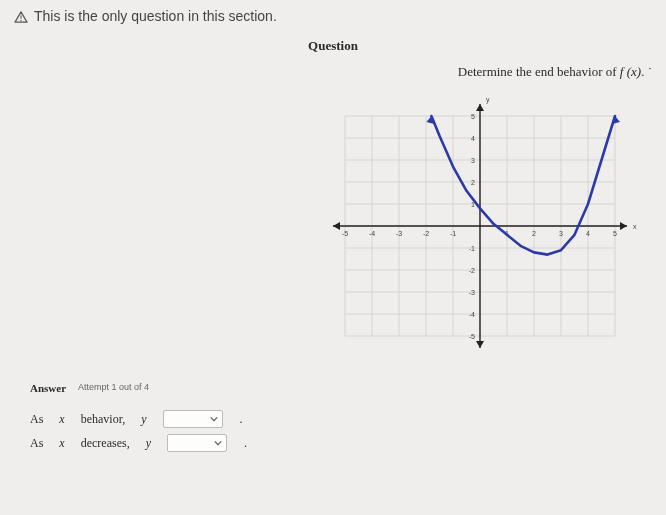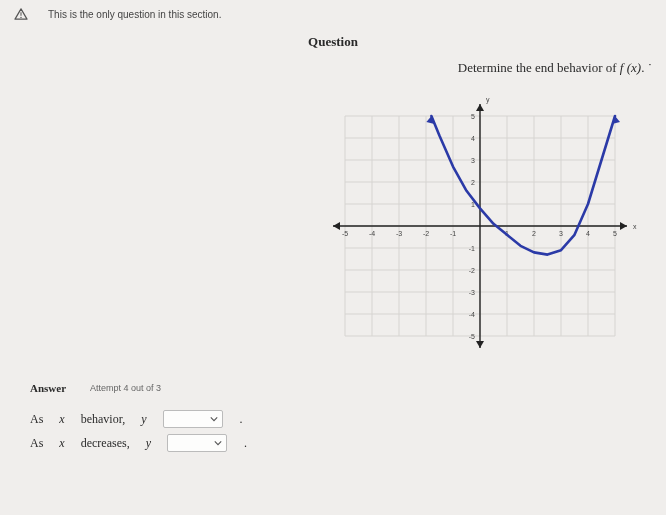--- a/index.html
+++ b/index.html
@@ -9,23 +9,23 @@
     background: #f0eeec;
     font-family: Georgia, 'Times New Roman', serif;
     color: #2a2a2a;
     padding: 8px 14px;
     position: relative;
     overflow: hidden;
   }
   .notice-row {
     display: flex;
     align-items: center;
-    gap: 20px;
+    gap: 6px;
     font-family: Arial, sans-serif;
-    font-size: 10px;
+    font-size: 14px;
     color: #444;
     margin-bottom: 14px;
   }
   .tri-icon {
     width: 14px; height: 12px;
     display: inline-block;
   }
   .question-heading {
     font-weight: bold;
     font-size: 13px;
@@ -45,22 +45,22 @@
   }
   .graph-svg { display: block; }
   .answer-section {
     position: absolute;
     left: 30px;
     top: 382px;
     width: 300px;
   }
   .answer-row {
     display: flex;
-    align-items: center;
-    gap: 24px;
+    align-items: flex-start;
+    gap: 12px;
     font-size: 11px;
     margin-bottom: 4px;
   }
   .answer-row b { font-weight: bold; }
   .attempt {
     font-family: Arial, sans-serif;
     font-size: 9px;
     color: #666;
     font-weight: normal;
   }
@@ -176,21 +176,21 @@
         <path d="M 111.4 20.0 L 119.5 39.8 L 133.0 70.6 L 146.5 94.8 L 160.0 112.4 L 173.5 127.8 L 187.0 138.8 L 200.5 149.8 L 214.0 156.4 L 227.5 158.6 L 241.0 154.2 L 254.5 138.8 L 268.0 108.0 L 281.5 64.0 L 295.0 20.0" fill="none" stroke="#2b3aa7" stroke-width="2.6" stroke-linecap="round" stroke-linejoin="round"></path>
         <path d="M 111.4 20 l 3 8 l -8 -2 z" fill="#2b3aa7"></path>
         <path d="M 295 20 l -3 8 l 8 -2 z" fill="#2b3aa7"></path>
       </g>
   </svg>
 </div>
 
 <div class="answer-section">
   <div class="answer-row">
     <b>Answer</b>
-    <span class="attempt">Attempt 4 out of 3</span>
+    <span class="attempt">Attempt 1 out of 4</span>
   </div>
 
   <div class="answer-lines">
     <div class="line">
       <span>As </span>
       <span class="math">x</span>
       <span> behavior, </span>
       <span class="math">y</span>
       <span class="dropdown">
         <svg class="chev" viewBox="0 0 10 10">

